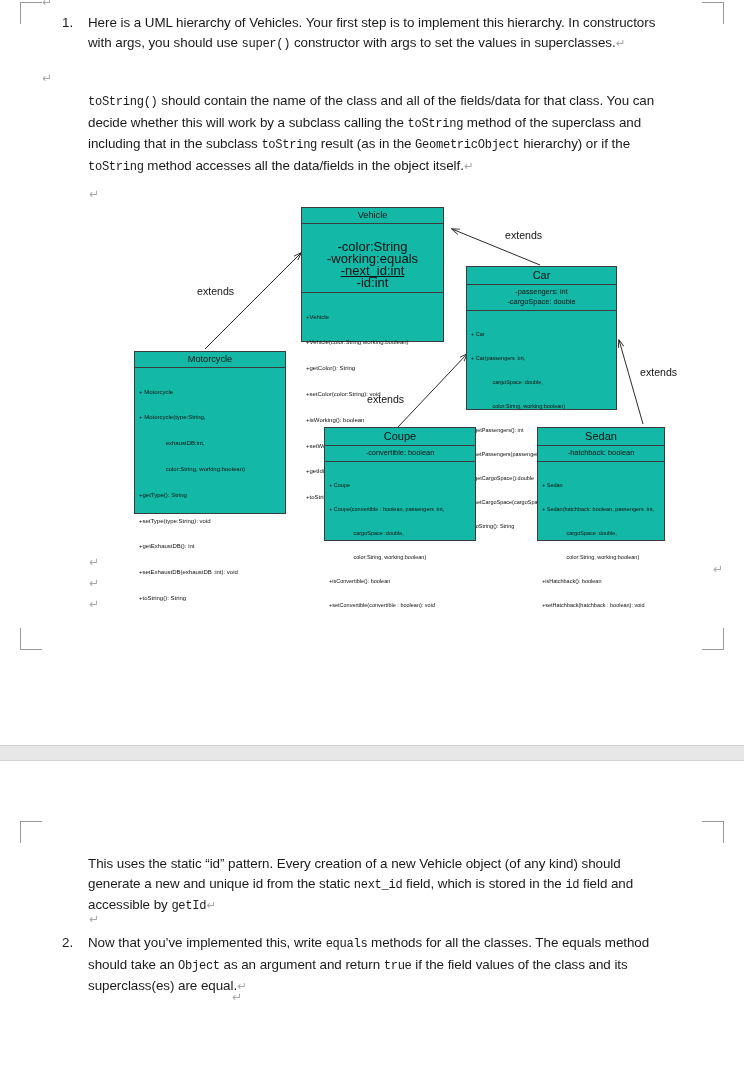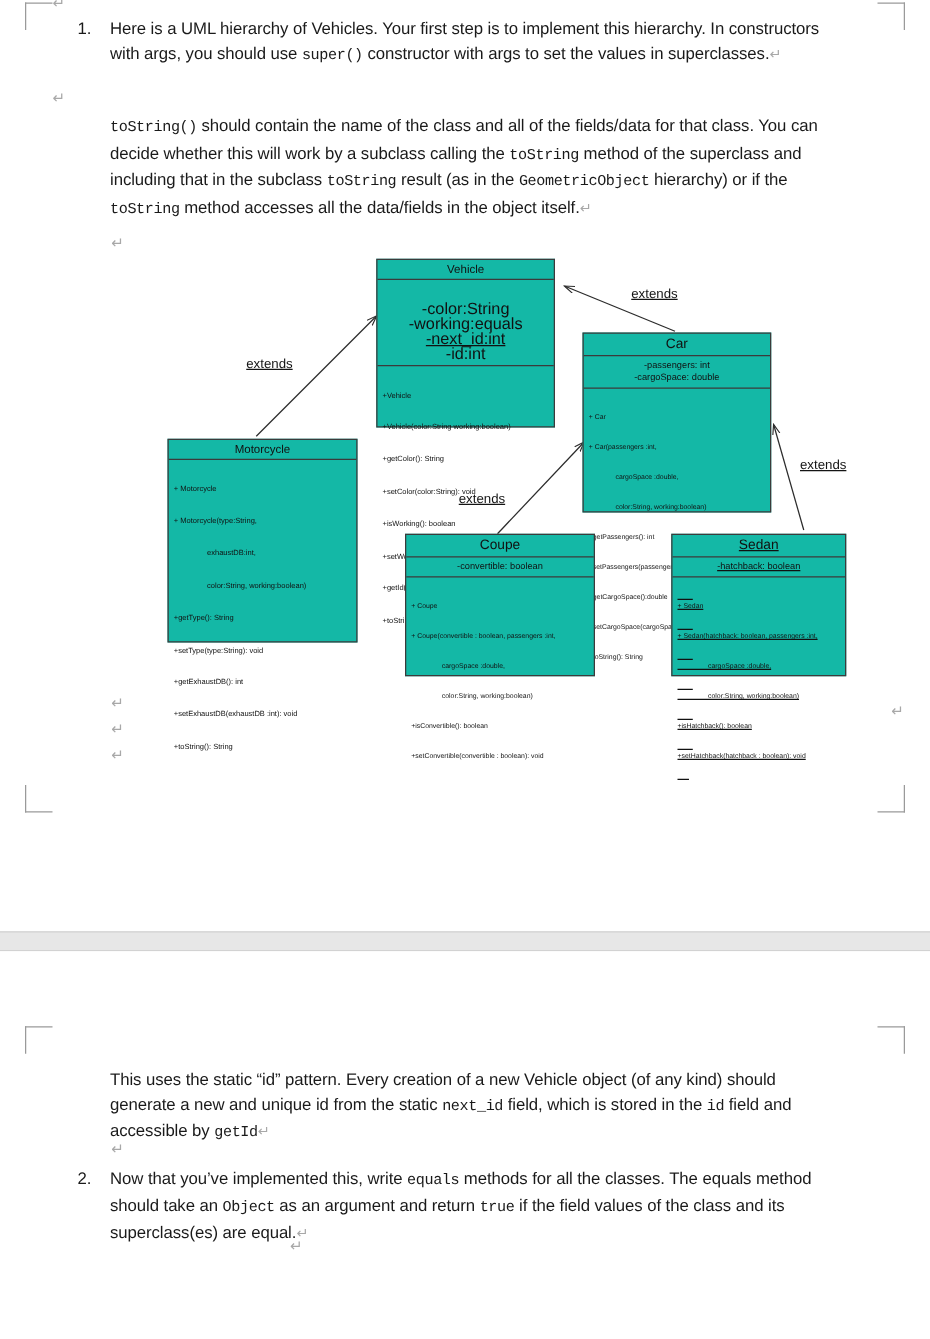--- a/index.html
+++ b/index.html
@@ -89,21 +89,20 @@
   
   .big .uml-name   { font-size: 9.2px; }
   .big .uml-fields { font-size: 13px; line-height: 12px; margin-top: 15px; }
   .big .uml-methods{ font-size: 6.0px; line-height: 8.6px; }
 
   .edge-label {
     position: absolute;
     font-size: 10.6px;
     color: #141414;
     white-space: nowrap;
-    text-decoration: underline;
   }
   svg.arrows { position: absolute; left: 0; top: 0; overflow: visible; }
 </style>
 </head>
 <body>
 
 <div class="page" id="page-one">
 
   <div class="crop tl" style="left:20px;  top:20px;"></div>
   <div class="crop tr" style="left:702px; top:20px;"></div>
@@ -210,21 +209,21 @@
       <div class="uml-methods">
         <div>+ Coupe</div>
         <div>+ Coupe(convertible : boolean, passengers :int,</div>
         <div>                cargoSpace :double,</div>
         <div>                color:String, working:boolean)</div>
         <div>+isConvertible(): boolean</div>
         <div>+setConvertible(convertible : boolean): void</div>
       </div>
     </div>
 
-    <div class="uml-box" style="left:537px; top:445px; width:140px; height:114px;text-decoration:underline;">
+    <div class="uml-box" style="left:537px; top:445px; width:128px; height:114px;">
       <div class="uml-name">Sedan</div>
       <div class="uml-fields">
         <div>-hatchback: boolean</div>
       </div>
       <div class="uml-methods">
         <div>+ Sedan</div>
         <div>+ Sedan(hatchback: boolean, passengers :int,</div>
         <div>                cargoSpace :double,</div>
         <div>                color:String, working:boolean)</div>
         <div>+isHatchback(): boolean</div>

